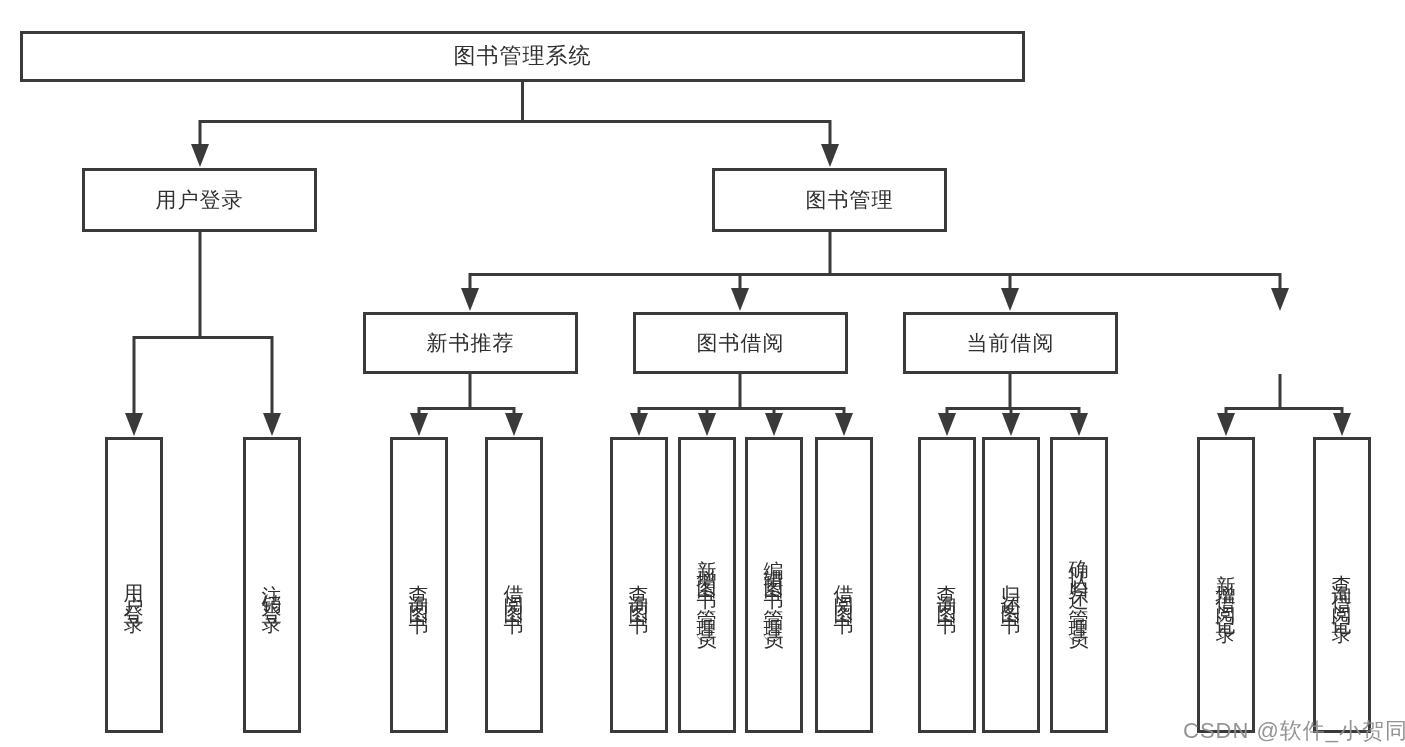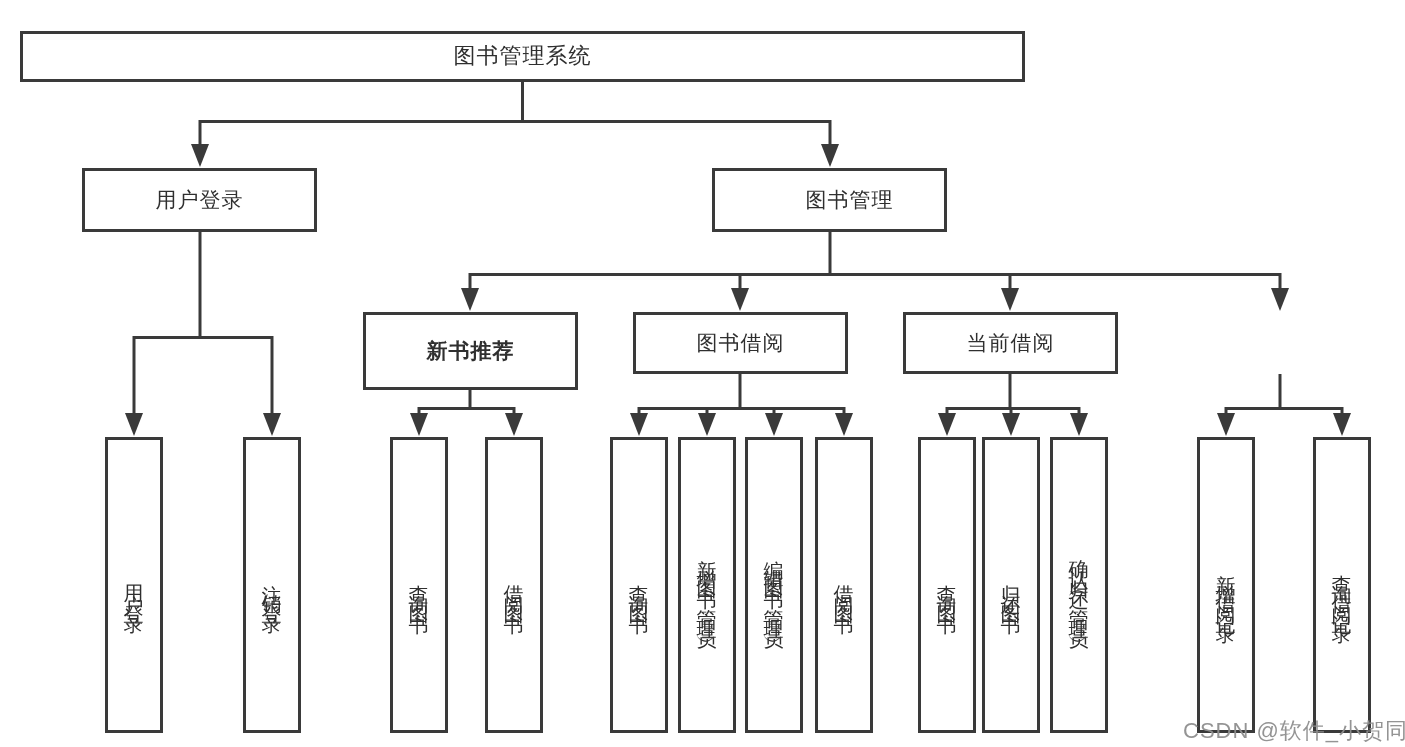--- a/index.html
+++ b/index.html
@@ -116,21 +116,21 @@
     <span class="hlabel root-label">图书管理系统</span>
   </div>
 
   <div class="box" style="left:82px;top:168px;width:235px;height:64px;">
     <span class="hlabel">用户登录</span>
   </div>
   <div class="box" style="left:712px;top:168px;width:235px;height:64px;padding-left:40px;">
     <span class="hlabel">图书管理</span>
   </div>
 
-  <div class="box" style="left:363px;top:312px;width:215px;height:78px;font-weight:bold;">
+  <div class="box" style="left:363px;top:312px;width:215px;height:62px;">
     <span class="hlabel">新书推荐</span>
   </div>
   <div class="box" style="left:633px;top:312px;width:215px;height:62px;">
     <span class="hlabel">图书借阅</span>
   </div>
   <div class="box" style="left:903px;top:312px;width:215px;height:62px;">
     <span class="hlabel">当前借阅</span>
   </div>
 
   <div class="box vbox" style="left:105px;top:437px;width:58px;height:296px;">用户登录</div>

